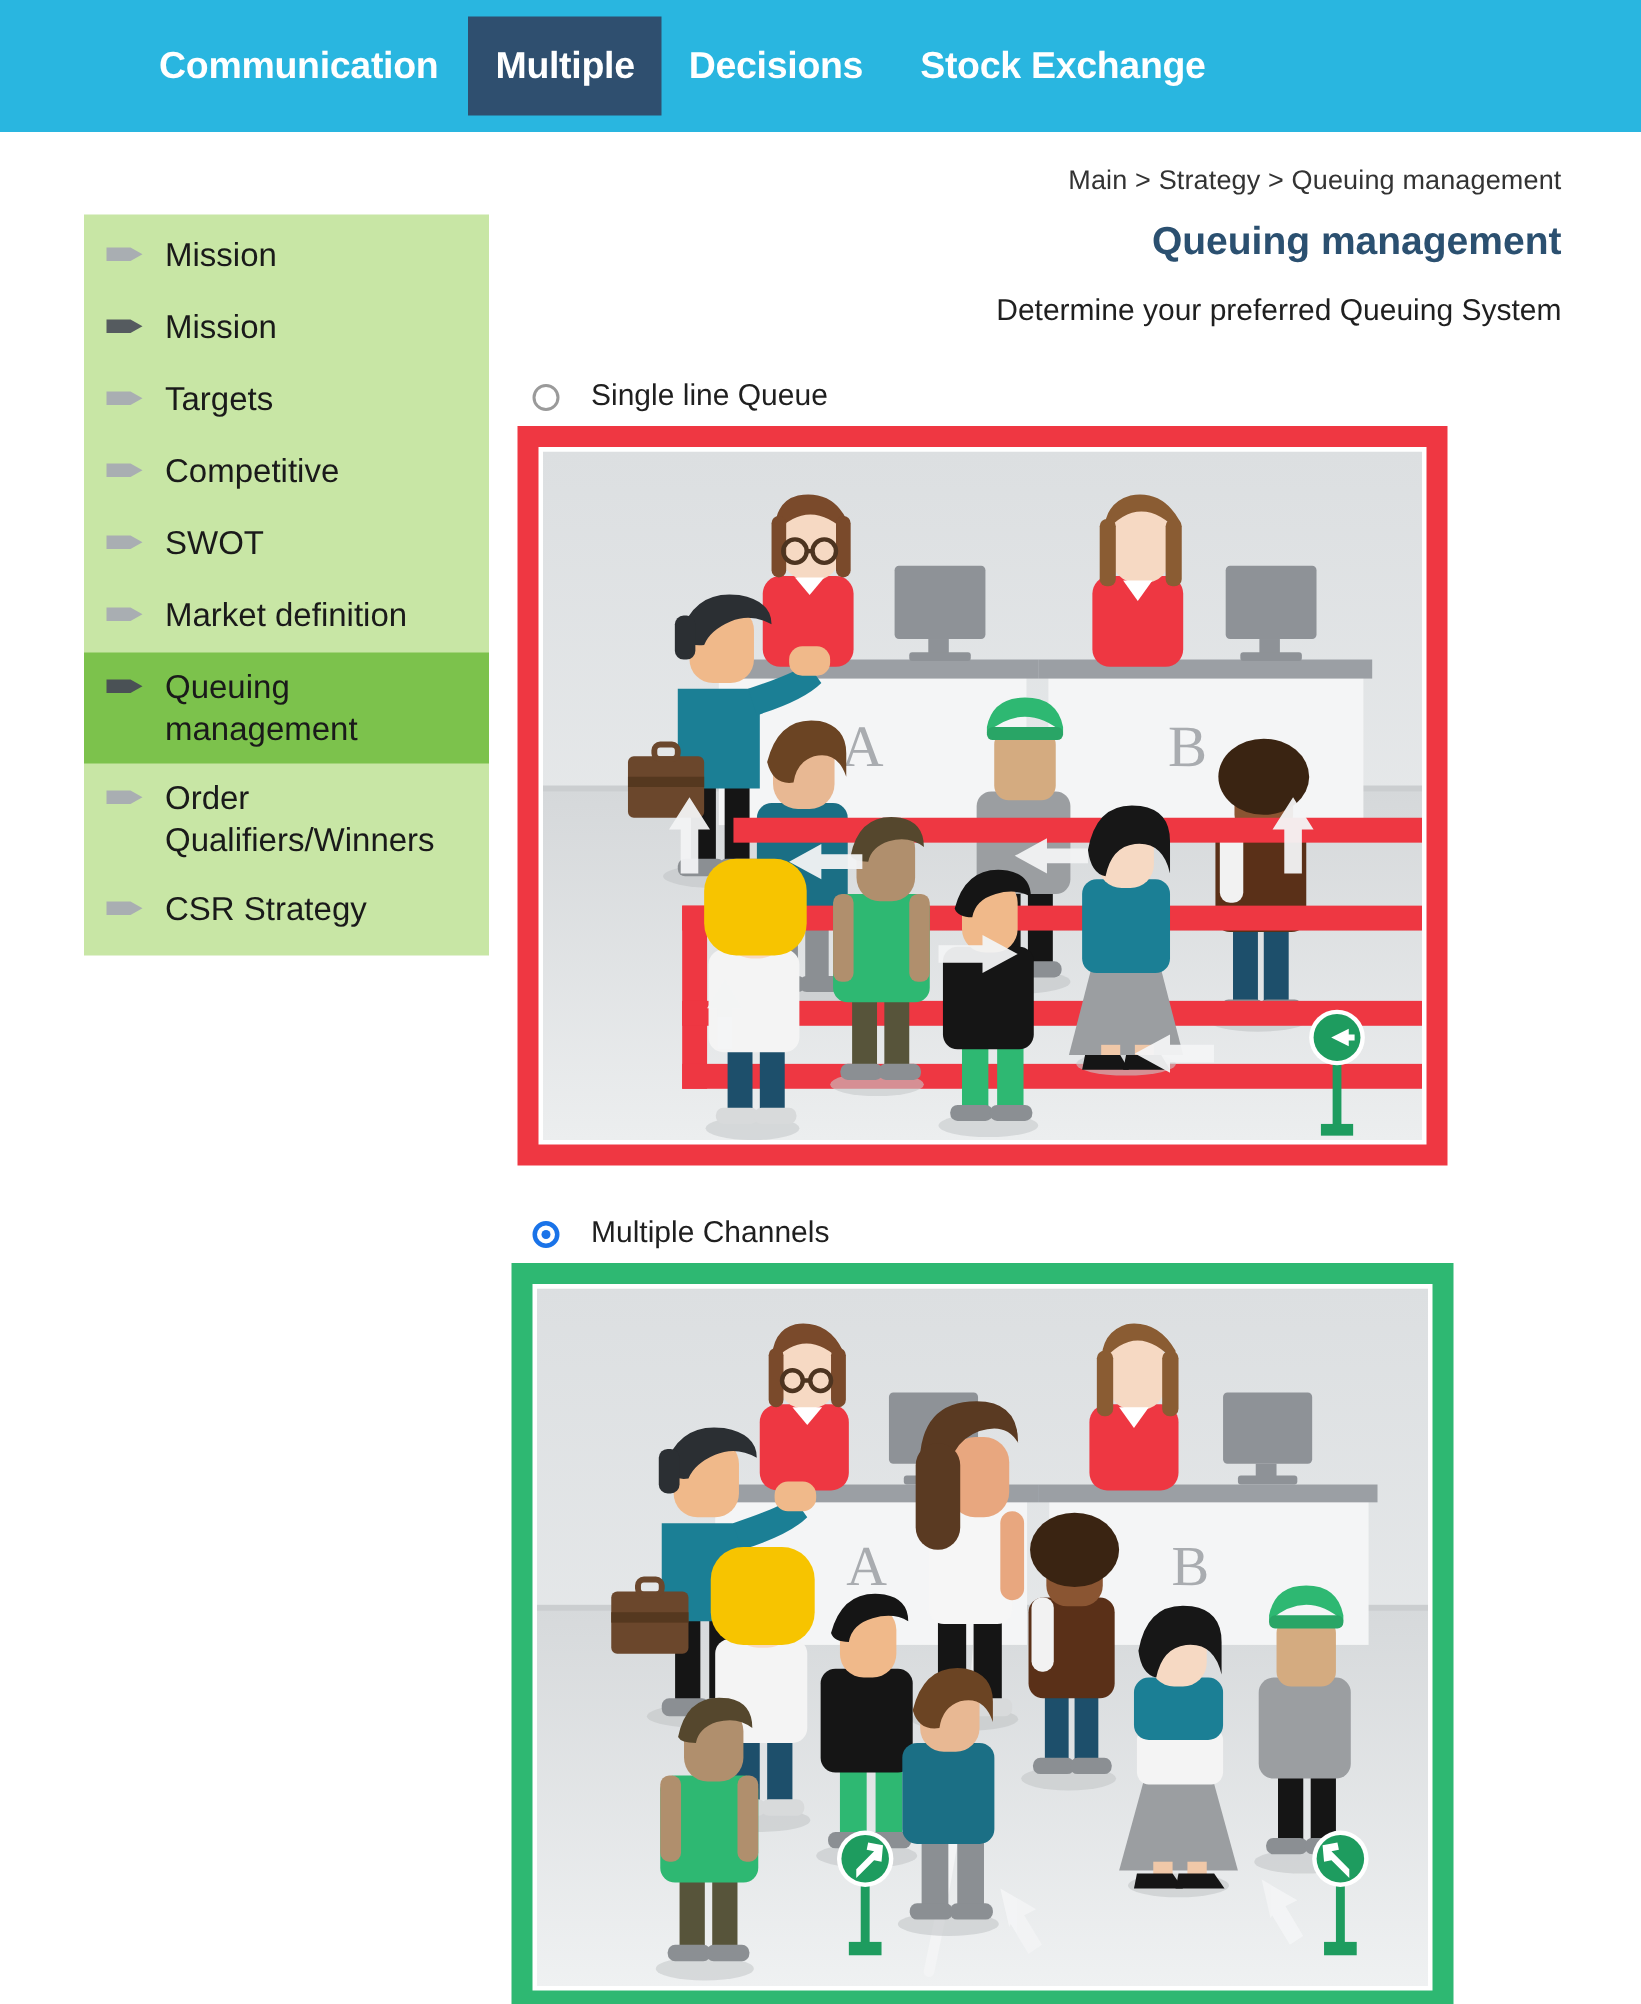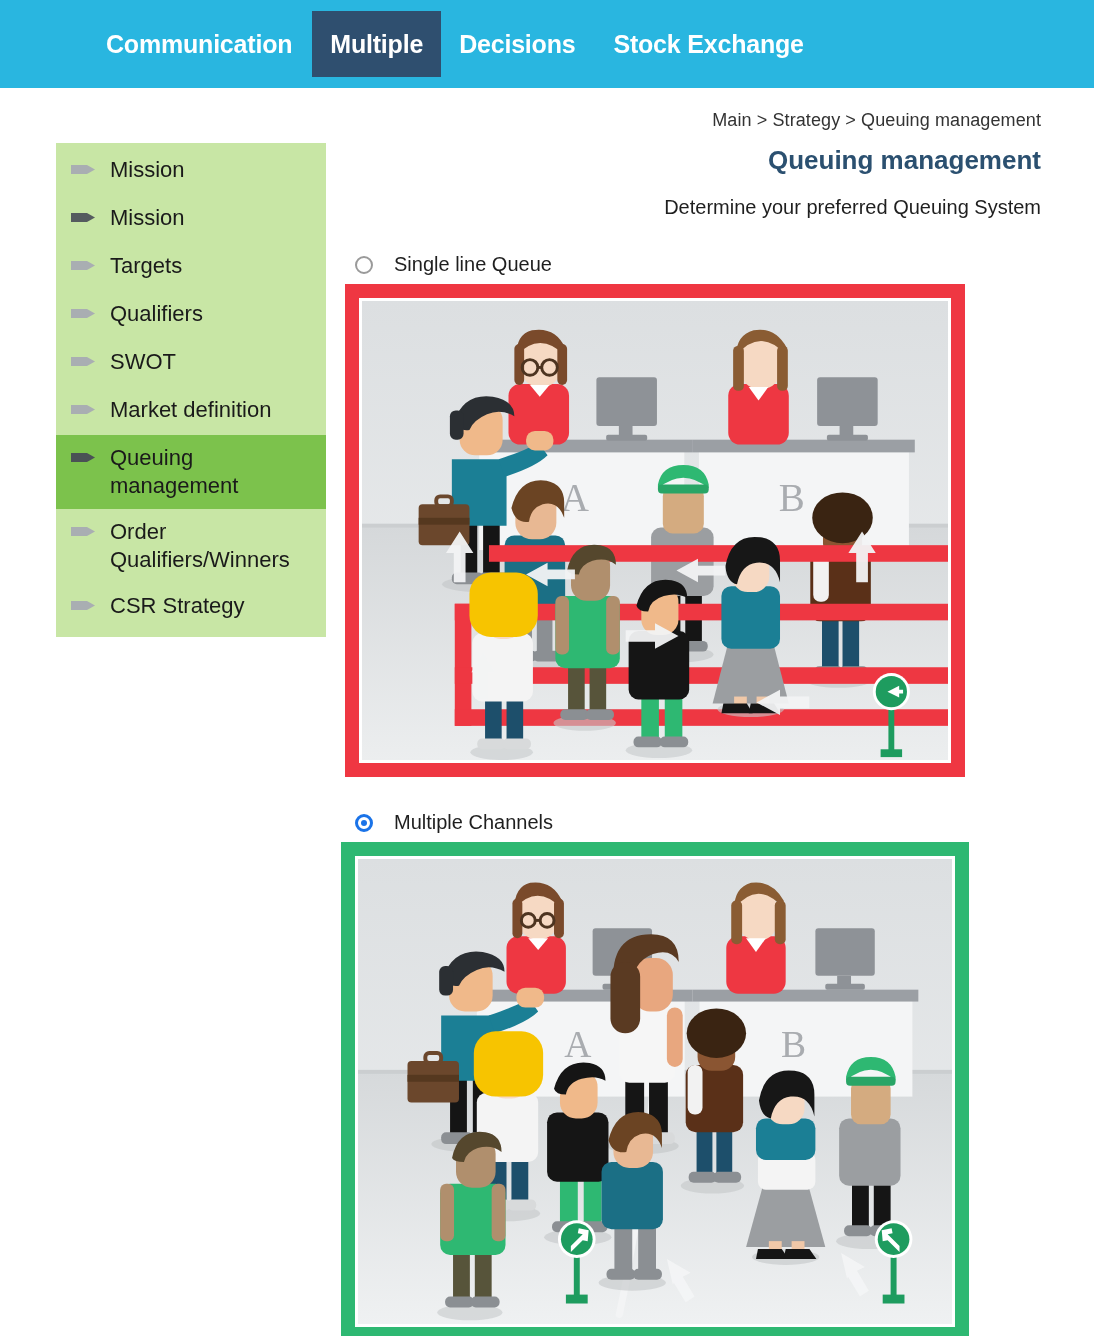--- a/index.html
+++ b/index.html
@@ -201,21 +201,21 @@
       </span>
       <span class="side-label">Targets</span>
     </div>
 
     <div class="side-item">
       <span class="side-arrow">
         <svg width="26" height="15" viewBox="0 0 26 15">
             <path d="M1 3 h16 l8 4.5 -8 4.5 H1 Z" fill="#a9aeb2"></path>
           </svg>
       </span>
-      <span class="side-label">Qualifiers</span>
+      <span class="side-label">Competitive</span>
     </div>
 
     <div class="side-item">
       <span class="side-arrow">
         <svg width="26" height="15" viewBox="0 0 26 15">
             <path d="M1 3 h16 l8 4.5 -8 4.5 H1 Z" fill="#a9aeb2"></path>
           </svg>
       </span>
       <span class="side-label">SWOT</span>
     </div>

